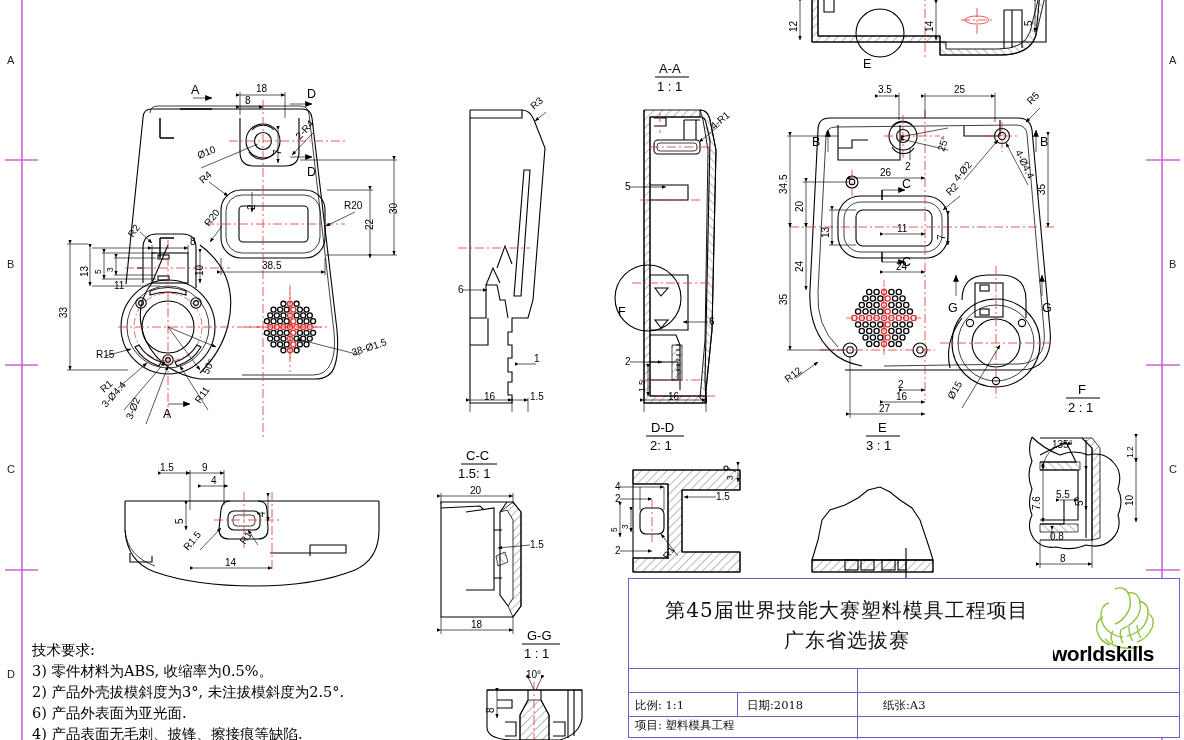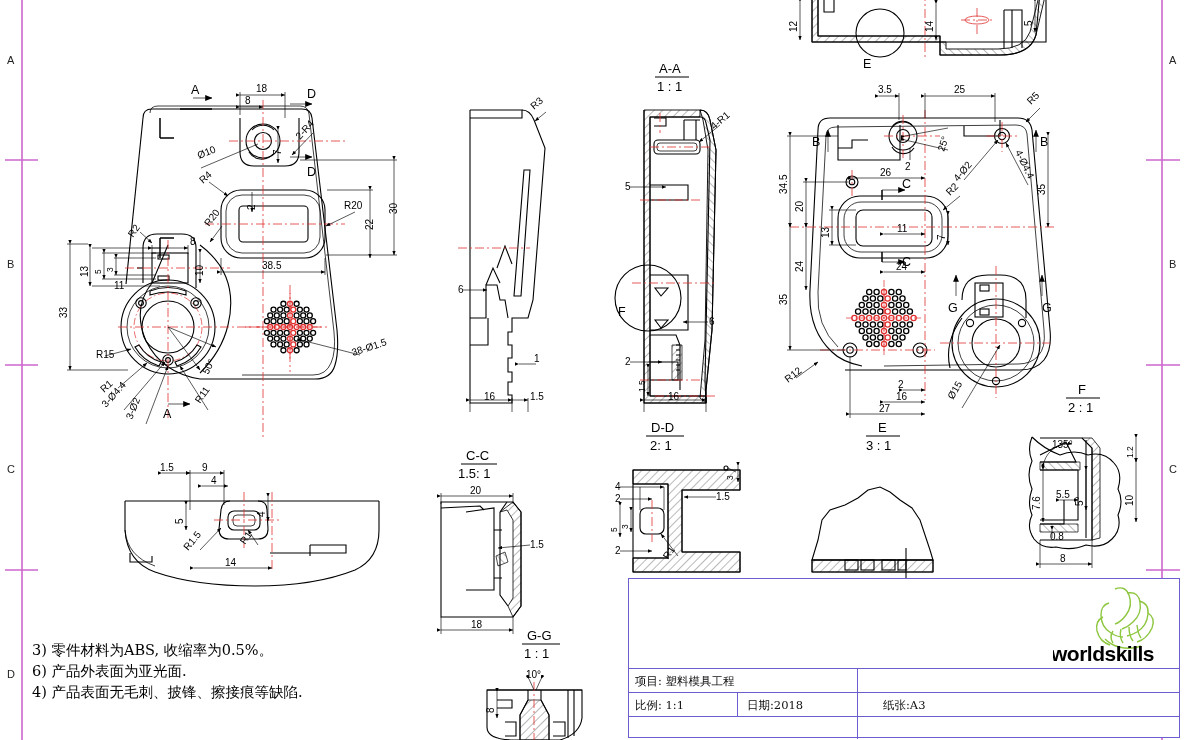--- a/index.html
+++ b/index.html
@@ -951,52 +951,56 @@
 <div class="zone no-sel" style="left:7px;top:258px;">B</div>
 <div class="zone no-sel" style="left:7px;top:463px;">C</div>
 <div class="zone no-sel" style="left:7px;top:668px;">D</div>
 <div class="zone no-sel" style="left:1169px;top:54px;">A</div>
 <div class="zone no-sel" style="left:1169px;top:258px;">B</div>
 <div class="zone no-sel" style="left:1169px;top:463px;">C</div>
 <div class="zone no-sel" style="left:1169px;top:668px;">D</div>
 
 <div id="titleblock">
   <div id="tb-title">
+    <div id="tb-l1" class="tb-line">第45届世界技能大赛塑料模具工程项目</div>
+    <div id="tb-l2" class="tb-line">广东省选拔赛</div>
     <svg id="ws-logo" viewBox="0 0 120 84">
       <g fill="none" stroke="#8dc63f" stroke-width="1.4">
         <path d="M62,6 q10,-4 14,6 q4,11 -3,20 q-5,7 -11,9"></path>
         <path d="M74,10 q11,-2 13,9 q2,12 -7,20 q-5,5 -11,7"></path>
         <path d="M86,18 q10,2 9,13 q-1,12 -11,18 q-5,3 -10,4"></path>
         <path d="M95,30 q8,5 4,15 q-5,11 -15,14"></path>
         <path d="M56,20 q-8,2 -8,12 q0,12 10,18 q6,4 12,4"></path>
         <path d="M50,34 q-8,4 -6,14 q3,11 13,14"></path>
         <path d="M60,48 q-4,6 0,12 M68,46 q-2,8 2,14 M76,44 q0,9 4,14 M84,42 q1,9 4,13"></path>
         <path d="M52,56 q6,6 14,8 q12,3 22,-1"></path>
       </g>
       <g fill="#8dc63f" font-family="Liberation Sans, sans-serif" font-size="21" font-weight="bold" letter-spacing="-0.5">
         <text x="-2" y="78">worldskills</text>
       </g>
     </svg>
   </div>
 
   <div class="tb-row" style="top:90px;height:24px;">
-    <div class="tb-cell" style="left:0;width:100%;">项目: 塑料模具工程</div>
+    <div class="tb-cell" style="left:0;width:100%;margin-top:44px;">项目: 塑料模具工程</div>
   </div>
 
   <div class="tb-row" style="top:114px;height:24px;text-decoration:underline;">
     <div class="tb-cell" style="left:0;width:108px;">比例: 1:1</div>
     <div class="tb-cell" style="left:112px;width:118px;">日期:2018</div>
     <div class="tb-cell" style="left:248px;width:120px;">纸张:A3</div>
     <div class="vline" style="left:108px;top:0;height:24px;"></div>
     <div class="vline" style="left:228px;top:0;height:24px;"></div>
   </div>
 
 
   <div class="vline" style="left:228px;top:90px;height:70px;"></div>
 </div>
 
 <div id="techreq">
+  <div>技术要求:</div>
   <div>3)  零件材料为ABS, 收缩率为0.5%。</div>
+  <div>2)  产品外壳拔模斜度为3°,  未注拔模斜度为2.5°.</div>
   <div>6)  产品外表面为亚光面.</div>
   <div>4)  产品表面无毛刺、披锋、擦接痕等缺陷.</div>
 </div>
 
 </div>
 
 </body></html>

